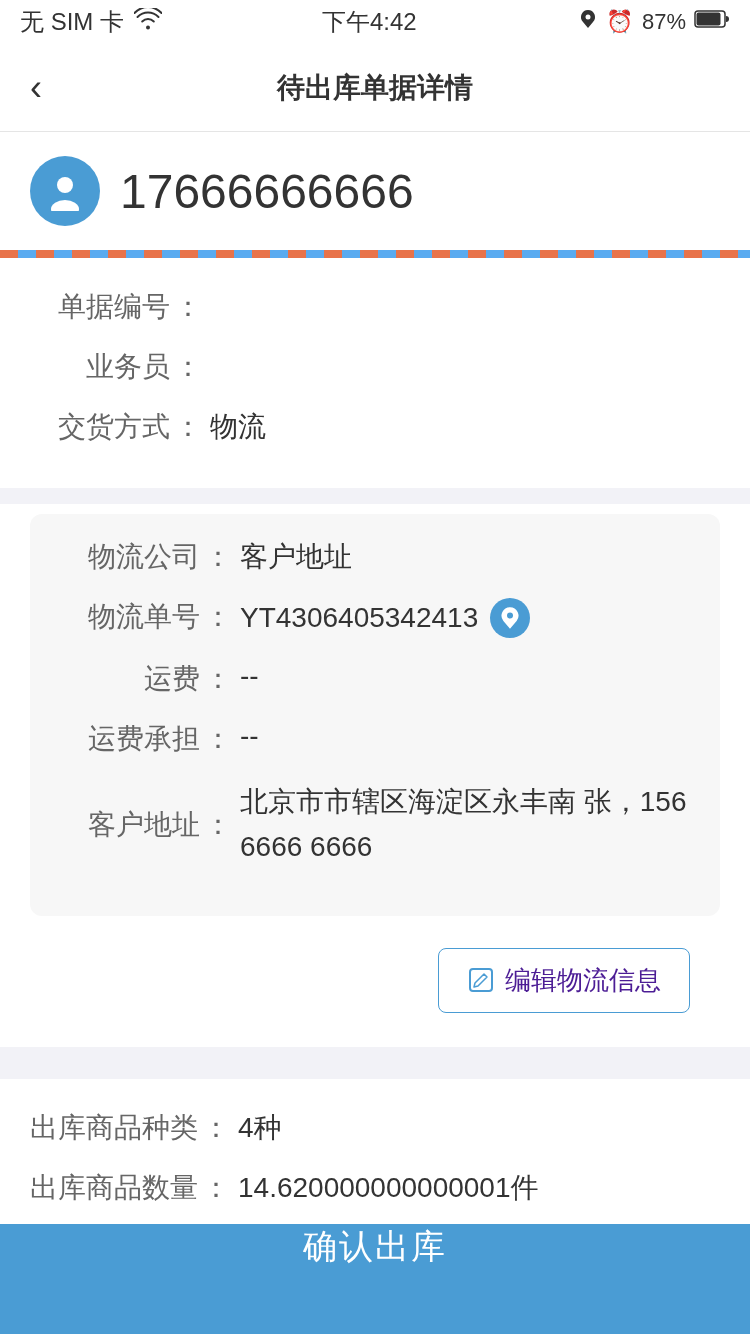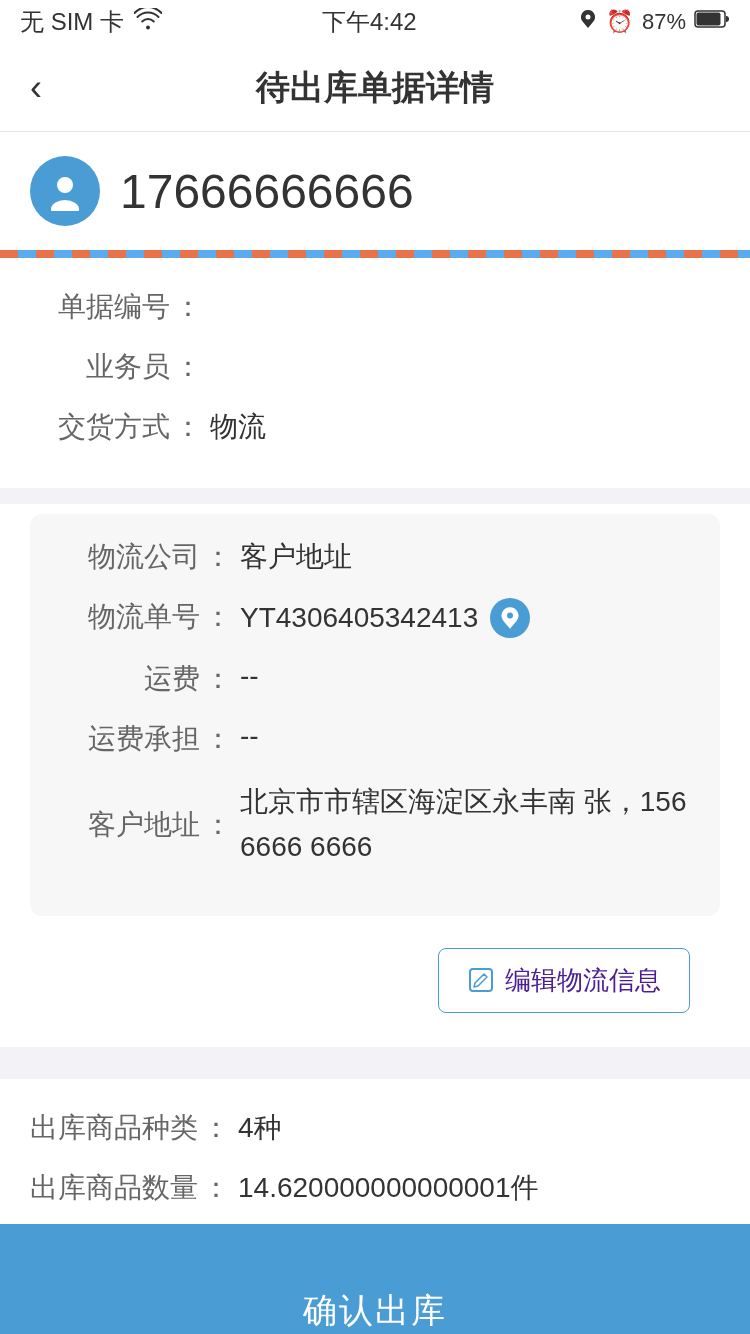--- a/index.html
+++ b/index.html
@@ -40,21 +40,21 @@
       border-bottom: 1px solid #e5e5e5;
     }
     .nav-back {
       position: absolute;
       left: 30px;
       font-size: 36px;
       color: #333;
       cursor: pointer;
     }
     .nav-title {
-      font-size: 34px;
+      font-size: 28px;
       font-weight: 600;
       color: #333;
     }
 
     
     .user-header {
       background: #fff;
       padding: 24px 30px;
       display: flex;
       align-items: center;
@@ -186,21 +186,21 @@
       padding: 16px 30px 24px 30px;
       background: #fff;
     }
 
     
     .confirm-bar {
       width: 750px;
       height: 110px;
       background: #4a9cd4;
       display: flex;
-      align-items: flex-end;
+      align-items: flex-start;
       justify-content: center;
       position: fixed;
       bottom: 0;
       left: 0;
     }
     .confirm-btn-text {
       color: #fff;
       font-size: 34px;
       font-weight: 500;
       letter-spacing: 2px;

